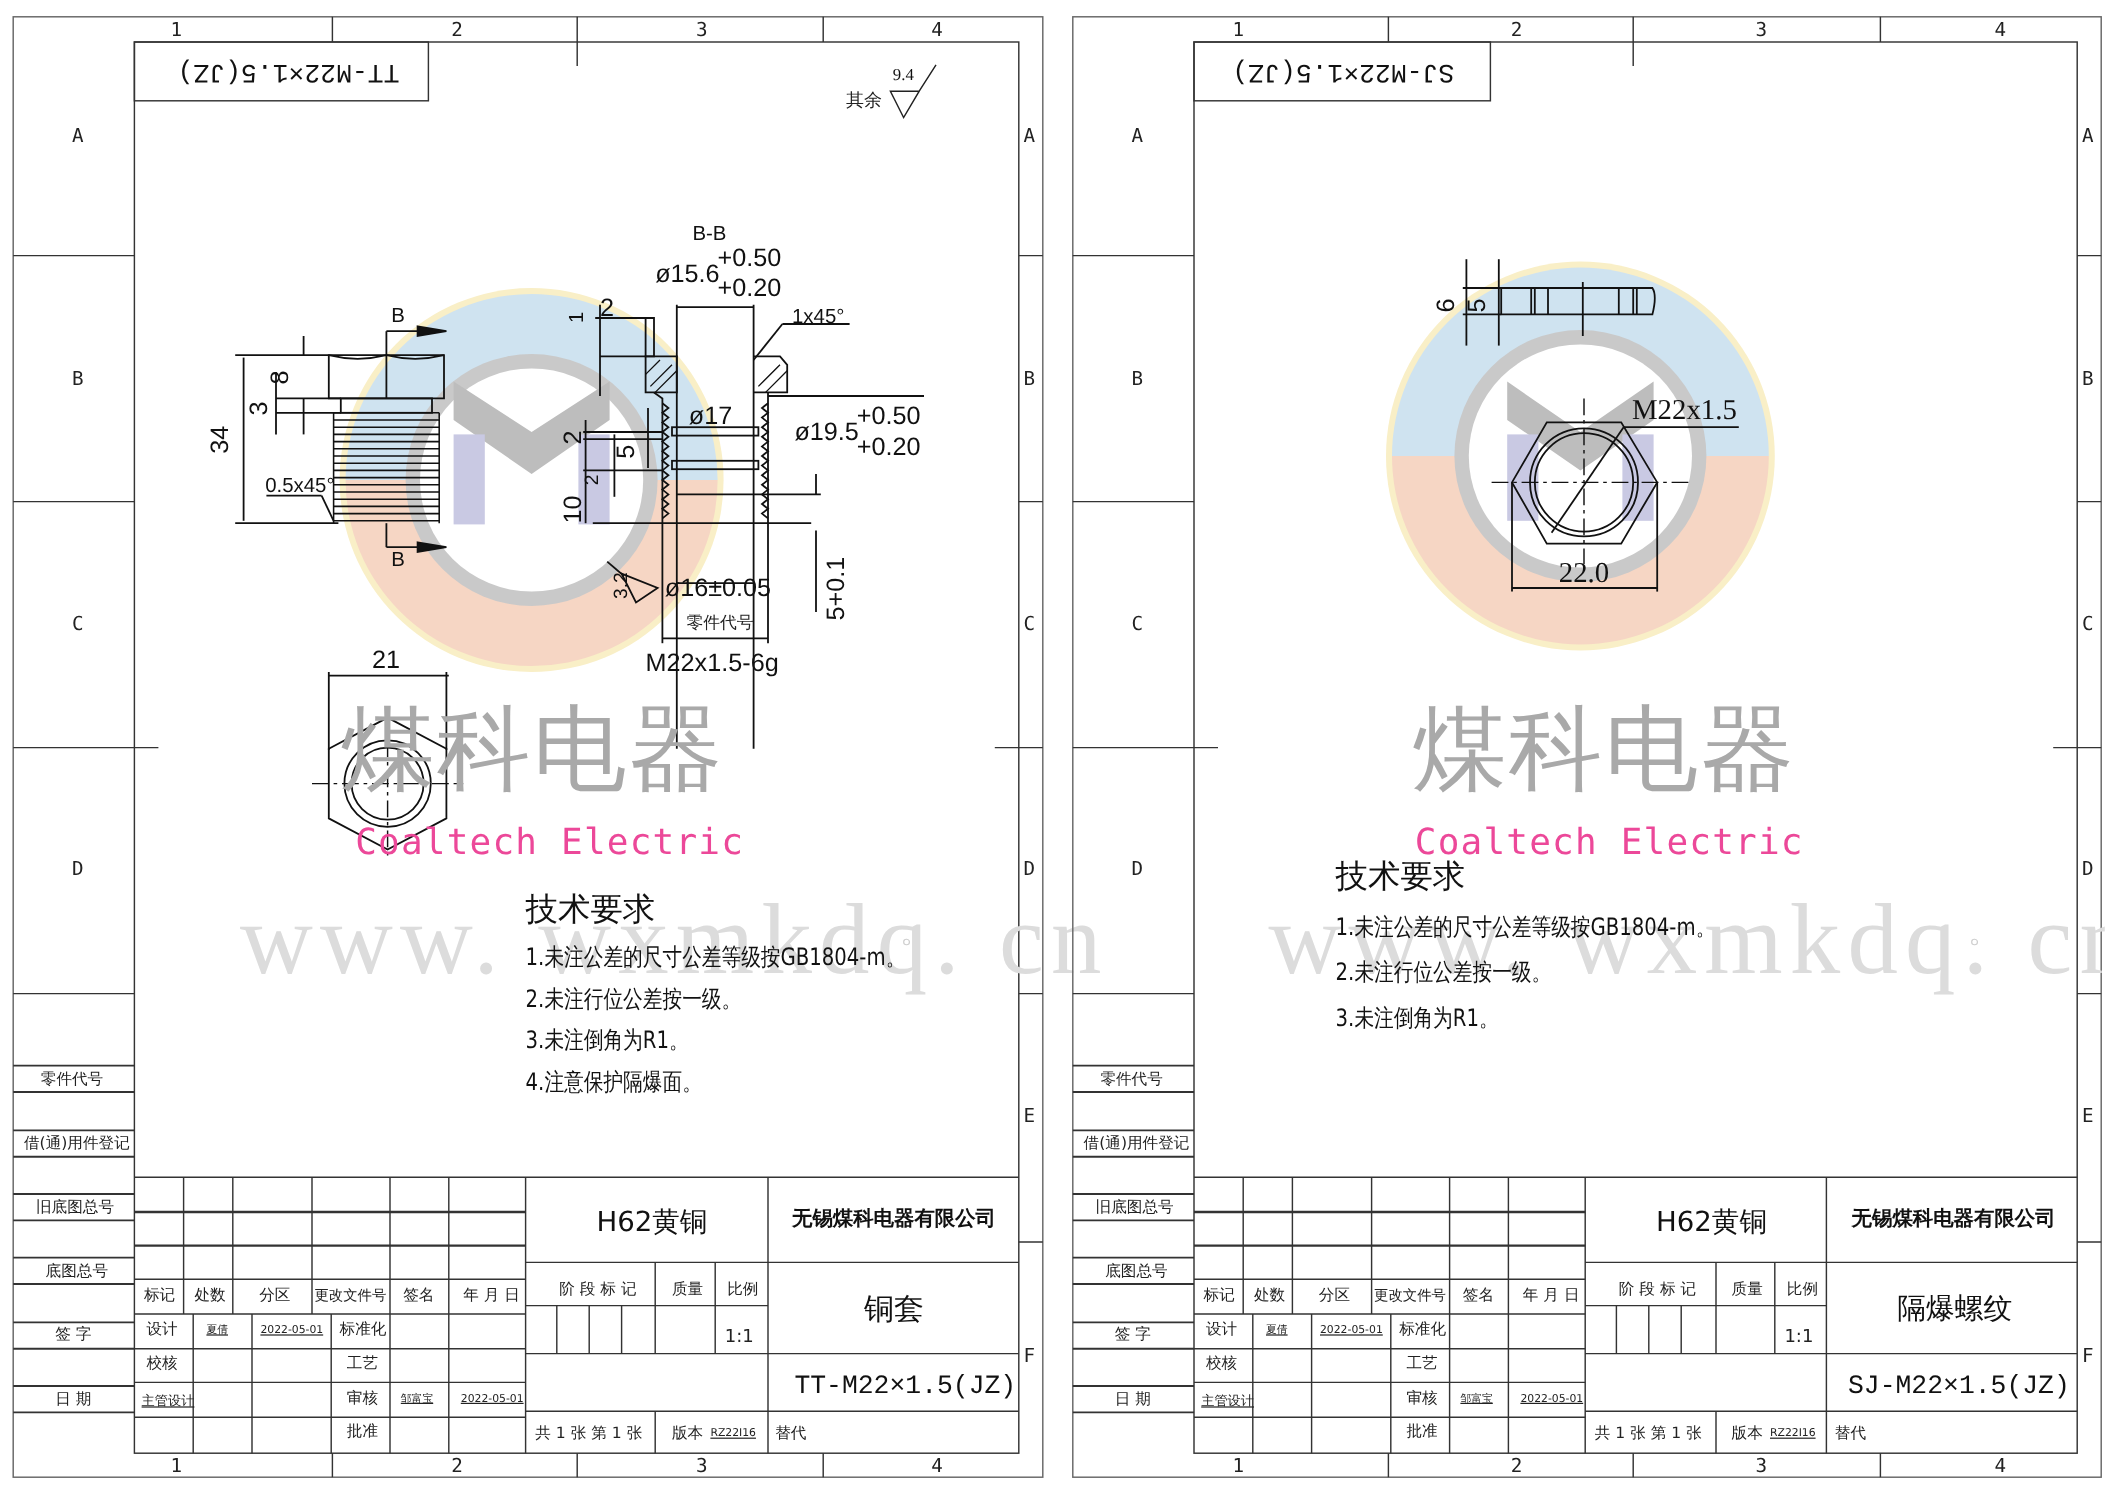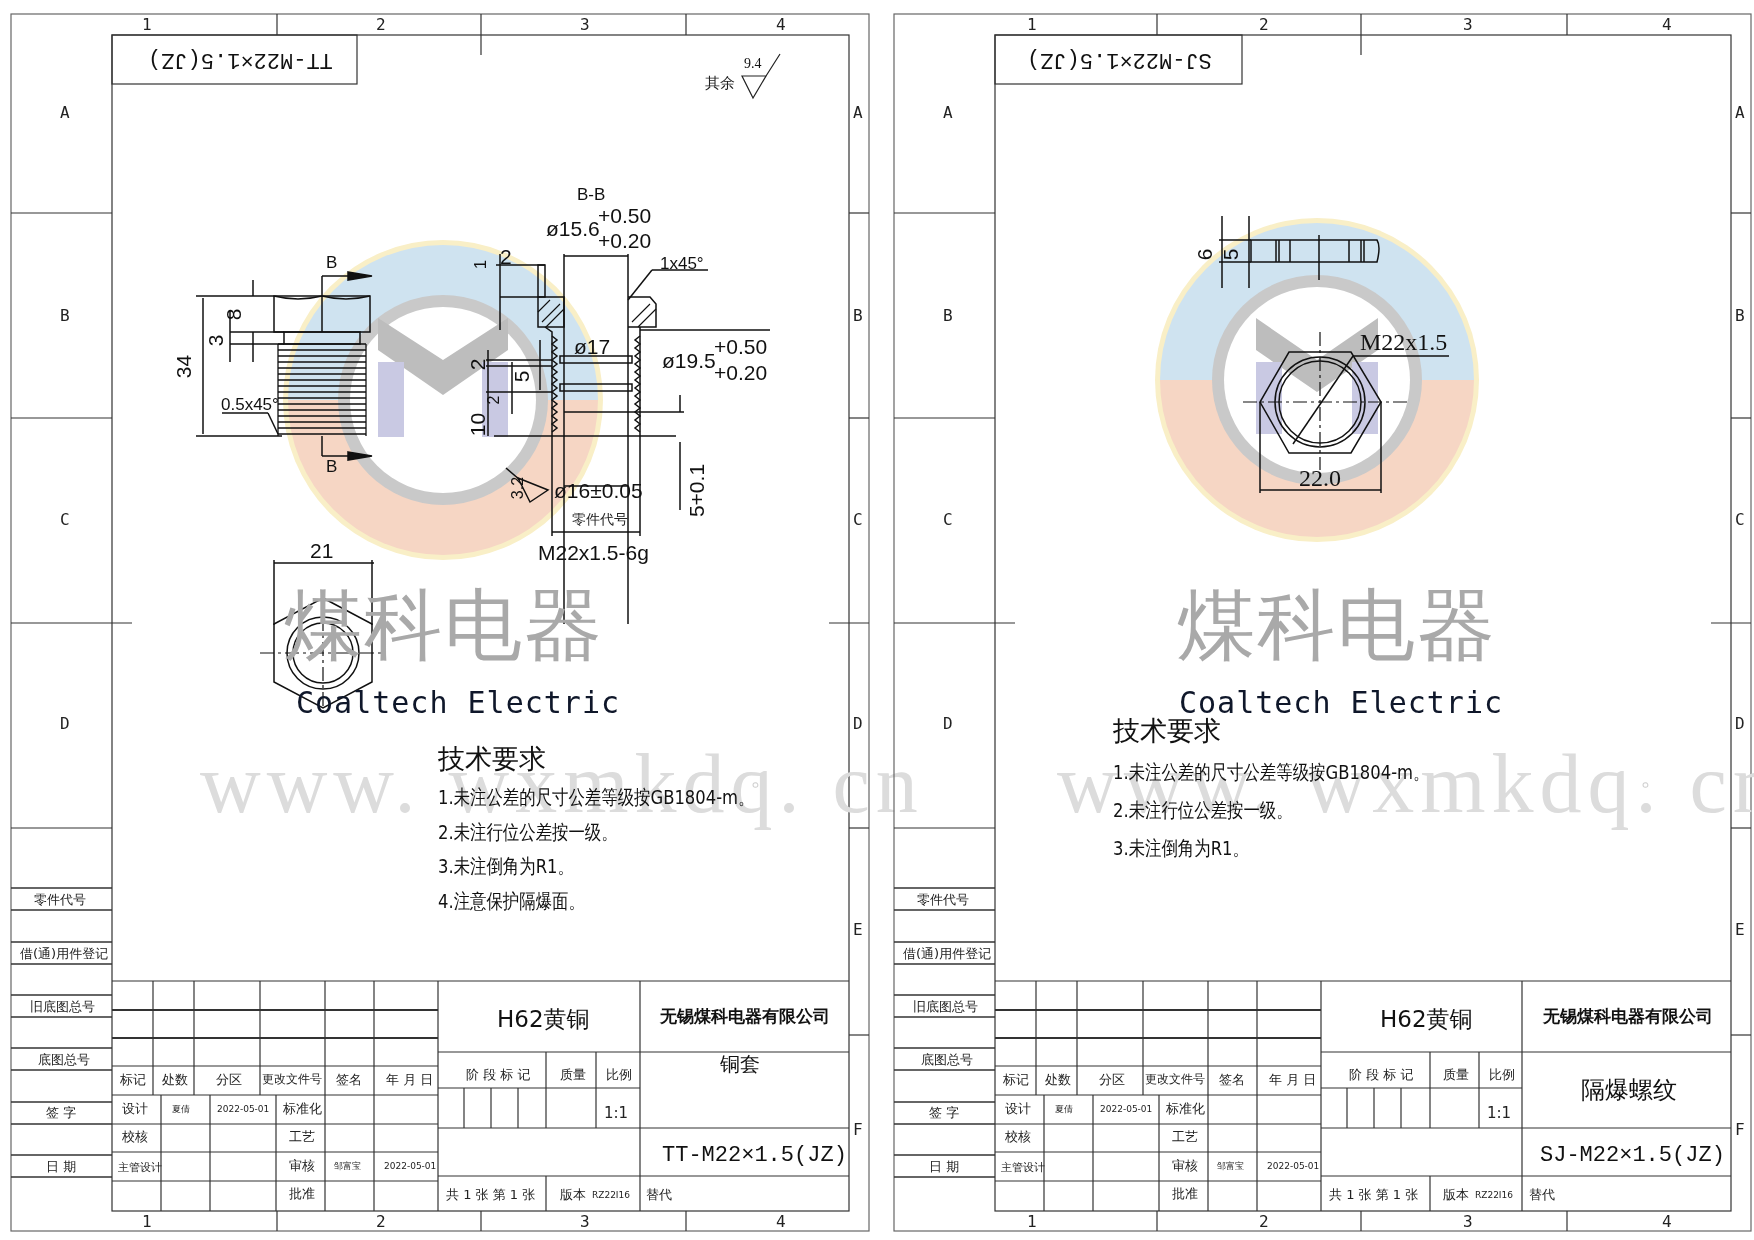--- a/index.html
+++ b/index.html
@@ -3,26 +3,26 @@
 <meta charset="utf-8">
 <style>
   html,body{margin:0;padding:0;background:#fff;}
   body{width:1754px;height:1240px;position:relative;overflow:hidden;font-family:"Liberation Serif","DejaVu Serif",serif;color:#111;}
   .sheet{position:absolute;top:0;width:877px;height:1240px;}
   .sheet svg.frame{position:absolute;left:0;top:0;}
   .t{position:absolute;white-space:nowrap;line-height:1;}
   .mono{font-family:"Liberation Mono","DejaVu Sans Mono",monospace;}
   .zone{font-family:"DejaVu Sans Mono",monospace;font-size:16px;color:#222;}
   .wm-cn{font-family:"DejaVu Sans",sans-serif;color:#a9a9a9;font-size:78px;letter-spacing:2px;}
-  .wm-en{font-family:"DejaVu Sans Mono",monospace;color:#0f172a;font-size:30px;letter-spacing:1px;}
+  .wm-en{font-family:"DejaVu Sans Mono",monospace;color:#ec4899;font-size:30px;letter-spacing:1px;}
   .wm-url{font-family:"Liberation Serif",serif;color:#dcdcdc;font-size:84px;letter-spacing:6px;}
   .tech-title{font-size:27px;font-family:"DejaVu Sans",sans-serif;}
   .tech-item{font-size:20px;font-family:"DejaVu Sans",sans-serif;transform:scaleX(0.82);transform-origin:left top;}
   .tb{font-size:13px;font-family:"DejaVu Sans",sans-serif;color:#222;}
-  .tb-small{font-size:9px;font-family:"DejaVu Sans",sans-serif;color:#222;}
+  .tb-small{font-size:9px;font-family:"DejaVu Sans",sans-serif;color:#222;text-decoration:underline;}
   .dim{font-family:"Liberation Sans",sans-serif;font-size:21px;color:#111;}
   .flip{transform:rotate(180deg);}
 </style>
 </head>
 <body>
 
 <div class="sheet" style="left:0;">
 
   <svg class="frame" width="877" height="1240">
     <defs>
@@ -271,21 +271,21 @@
   <span class="t" style="left:750px;top:764px;font-size:26px;color:#cfcfcf;">。</span>
 
   <span class="t tech-title" style="left:438px;top:745px;">技术要求</span>
   <span class="t tech-item" style="left:438px;top:787px;">1.未注公差的尺寸公差等级按GB1804-m。</span>
   <span class="t tech-item" style="left:438px;top:822px;">2.未注行位公差按一级。</span>
   <span class="t tech-item" style="left:438px;top:856px;">3.未注倒角为R1。</span>
   <span class="t tech-item" style="left:438px;top:891px;">4.注意保护隔爆面。</span>
 
   <span class="t" style="left:497px;top:1008px;font-size:23px;font-family:'DejaVu Sans',sans-serif;">H62黄铜</span>
   <span class="t" style="left:660px;top:1008px;font-size:17px;font-weight:bold;font-family:'DejaVu Sans',sans-serif;">无锡煤科电器有限公司</span>
-  <span class="t" style="left:720px;top:1054px;font-size:20px;font-family:'DejaVu Sans',sans-serif;">铜套</span>
+  <span class="t" style="left:720px;top:1078px;font-size:25px;font-family:'DejaVu Sans',sans-serif;">铜套</span>
   <span class="t mono" style="left:662px;top:1145px;font-size:22px;">TT-M22×1.5(JZ)</span>
   <span class="t tb" style="left:466px;top:1068px;">阶 段 标 记</span>
   <span class="t tb" style="left:560px;top:1068px;">质量</span>
   <span class="t tb" style="left:606px;top:1068px;">比例</span>
   <span class="t tb" style="left:604px;top:1106px;font-size:15px;">1:1</span>
   <span class="t tb" style="left:446px;top:1188px;">共 1 张  第 1 张</span>
   <span class="t tb" style="left:560px;top:1188px;">版本</span>
   <span class="t tb-small" style="left:592px;top:1191px;">RZ22I16</span>
   <span class="t tb" style="left:646px;top:1188px;">替代</span>
 

